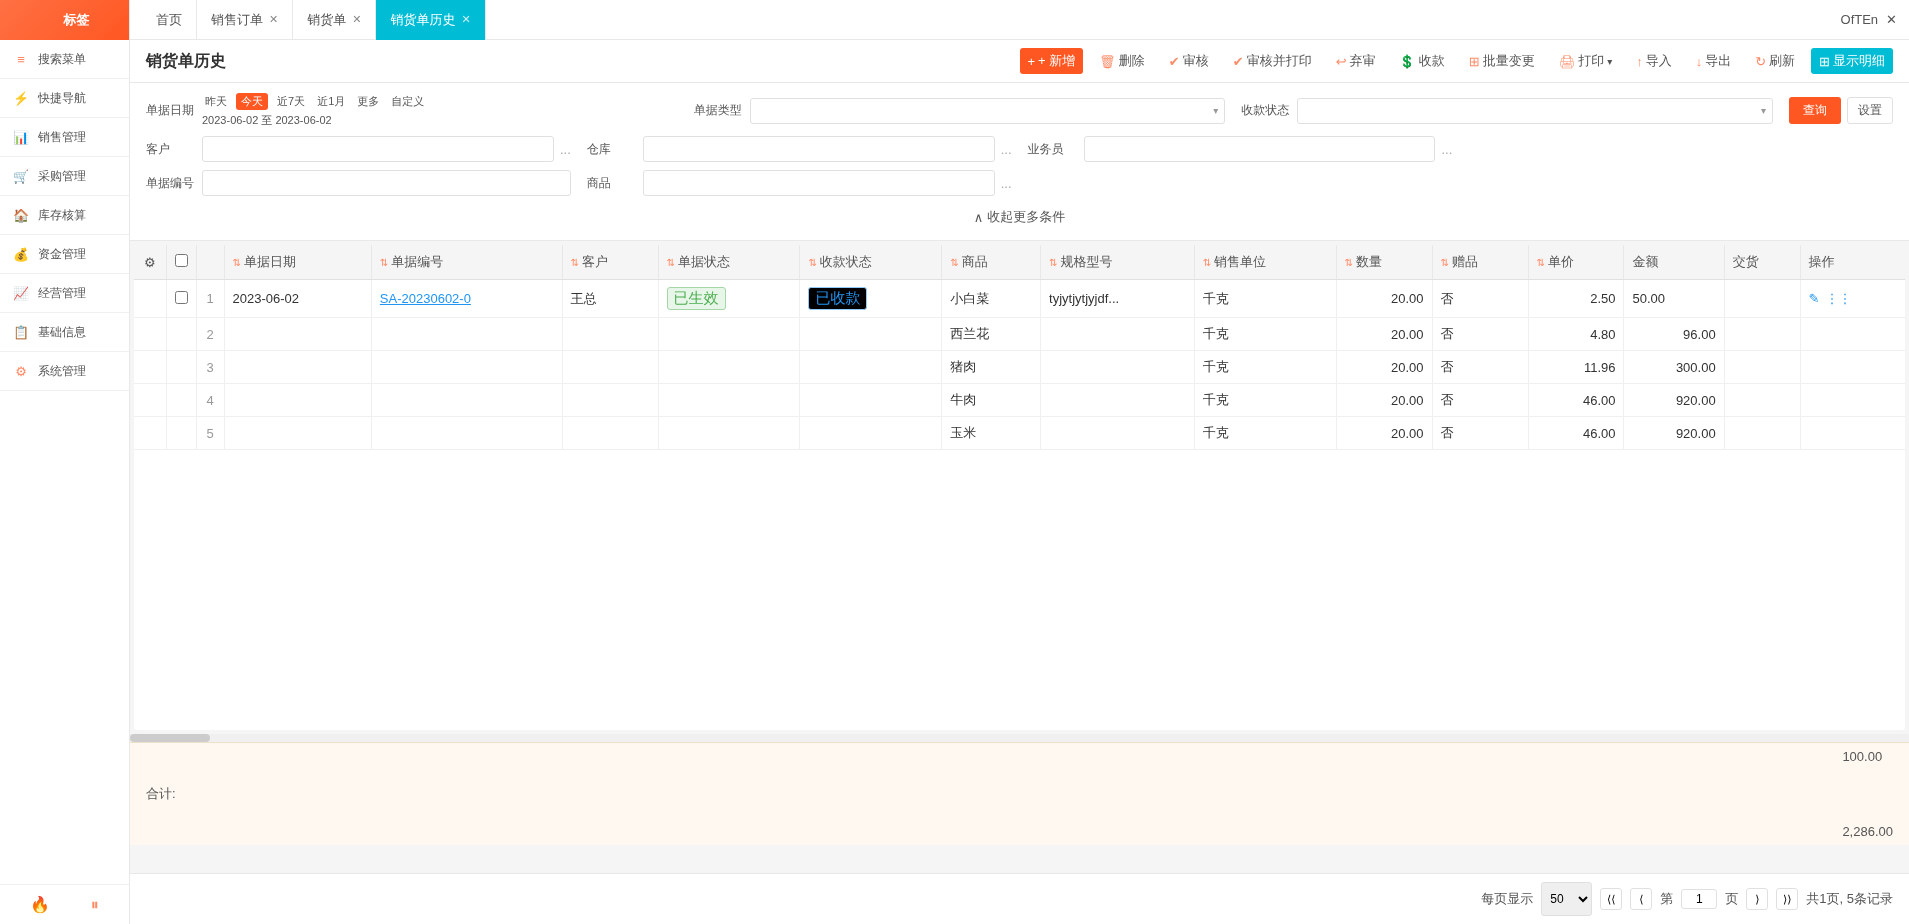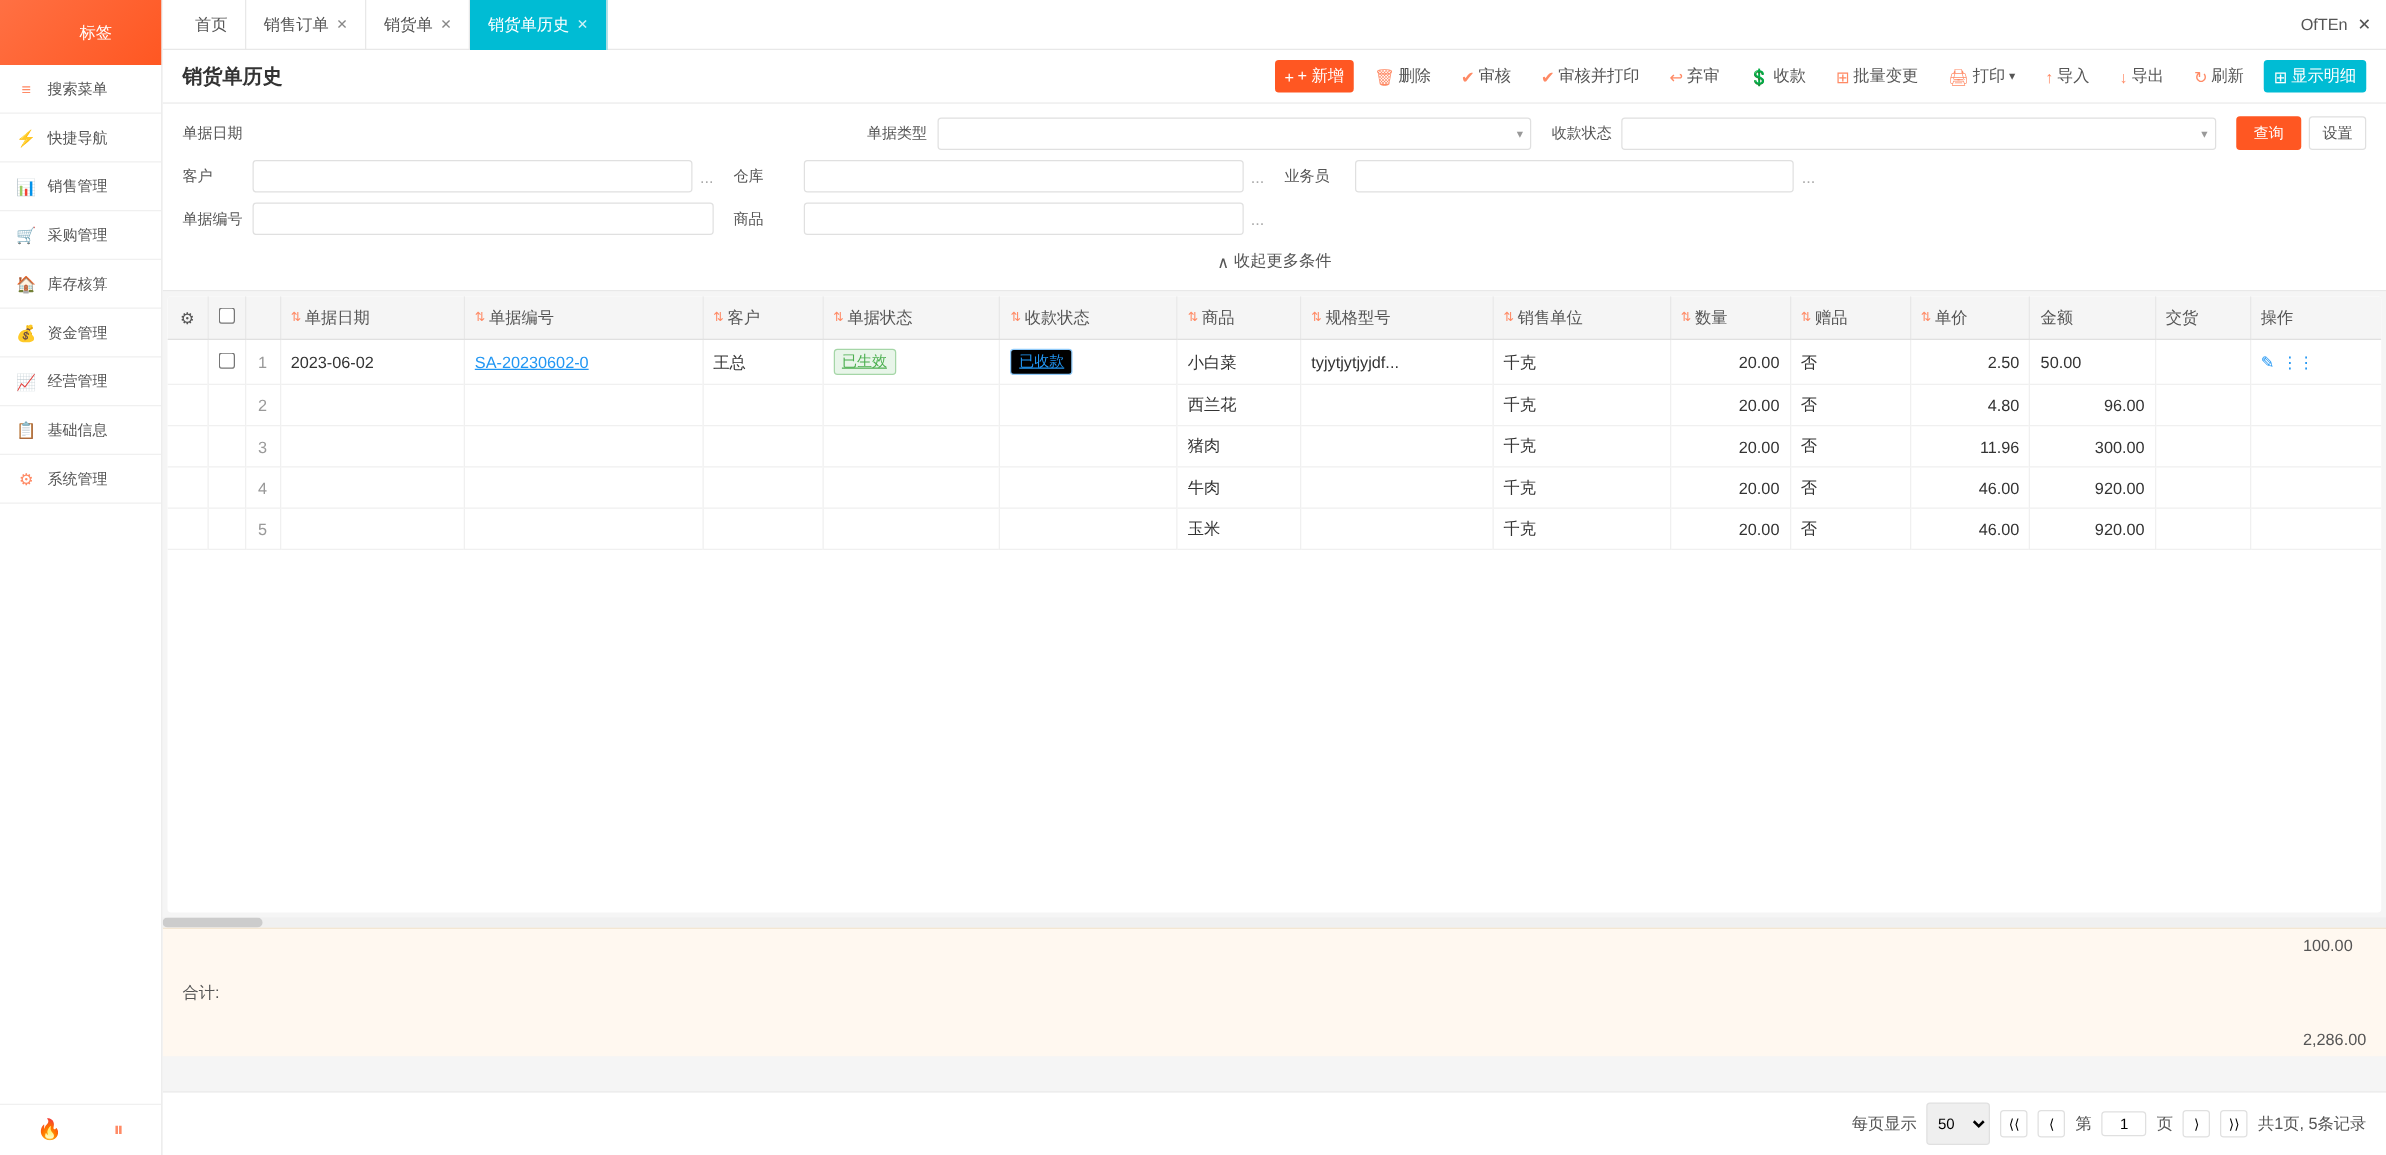--- a/index.html
+++ b/index.html
@@ -8,28 +8,28 @@
     
     .sidebar {
       width: 130px;
       background: #fff;
       border-right: 1px solid #e8e8e8;
       display: flex;
       flex-direction: column;
       flex-shrink: 0;
     }
     .sidebar-logo {
-      height: 52px;
+      height: 40px;
       background: linear-gradient(135deg, #ff7043, #ff5722);
       display: flex;
       align-items: center;
       justify-content: center;
       color: white;
       font-size: 12px;
-      font-weight: normal;
+      font-weight: bold;
       padding-left: 24px;
     }
     .sidebar-item {
       display: flex;
       align-items: center;
       padding: 10px 12px;
       cursor: pointer;
       color: #555;
       border-bottom: 1px solid #f0f0f0;
       gap: 8px;
@@ -265,22 +265,21 @@
     tbody td {
       padding: 7px 8px;
       color: #333;
       border-right: 1px solid #f0f0f0;
     }
     tbody td:last-child { border-right: none; }
     .status-badge {
       display: inline-block;
       padding: 1px 6px;
       border-radius: 3px;
-      font-size: 12px;
-      text-decoration: underline;
+      font-size: 15px;
     }
     .status-active { background: #e8f5e9; color: #4caf50; border: 1px solid #a5d6a7; }
     .status-paid { background: #000000; color: #2196f3; border: 1px solid #90caf9; }
     .link-text { color: #2196f3; cursor: pointer; text-decoration: underline; }
     .action-icons { display: flex; gap: 6px; align-items: center; }
     .action-icon { color: #2196f3; cursor: pointer; font-size: 13px; }
 
     
     .table-footer {
       background: #fff8f0;
@@ -485,20 +484,31 @@
           <span>显示明细</span>
         </button>
       </div>
     </div>
 
     <div class="filter-area">
 
       <div class="filter-row">
         <div class="filter-item" style="flex: 2;">
           <span class="filter-label">单据日期</span>
+          <div class="date-range">
+            <div class="date-btns">
+              <span class="date-btn">昨天</span>
+              <span class="date-btn active">今天</span>
+              <span class="date-btn">近7天</span>
+              <span class="date-btn">近1月</span>
+              <span class="date-btn">更多</span>
+              <span class="date-btn">自定义</span>
+            </div>
+            <span class="date-value">2023-06-02 至 2023-06-02</span>
+          </div>
         </div>
         <div class="filter-item" style="flex: 2;">
           <span class="filter-label">单据类型</span>
           <div class="filter-select-wrapper">
             <span class="filter-select-text"></span>
             <span class="filter-select-arrow">▾</span>
           </div>
         </div>
         <div class="filter-item" style="flex: 2;">
           <span class="filter-label">收款状态</span>

